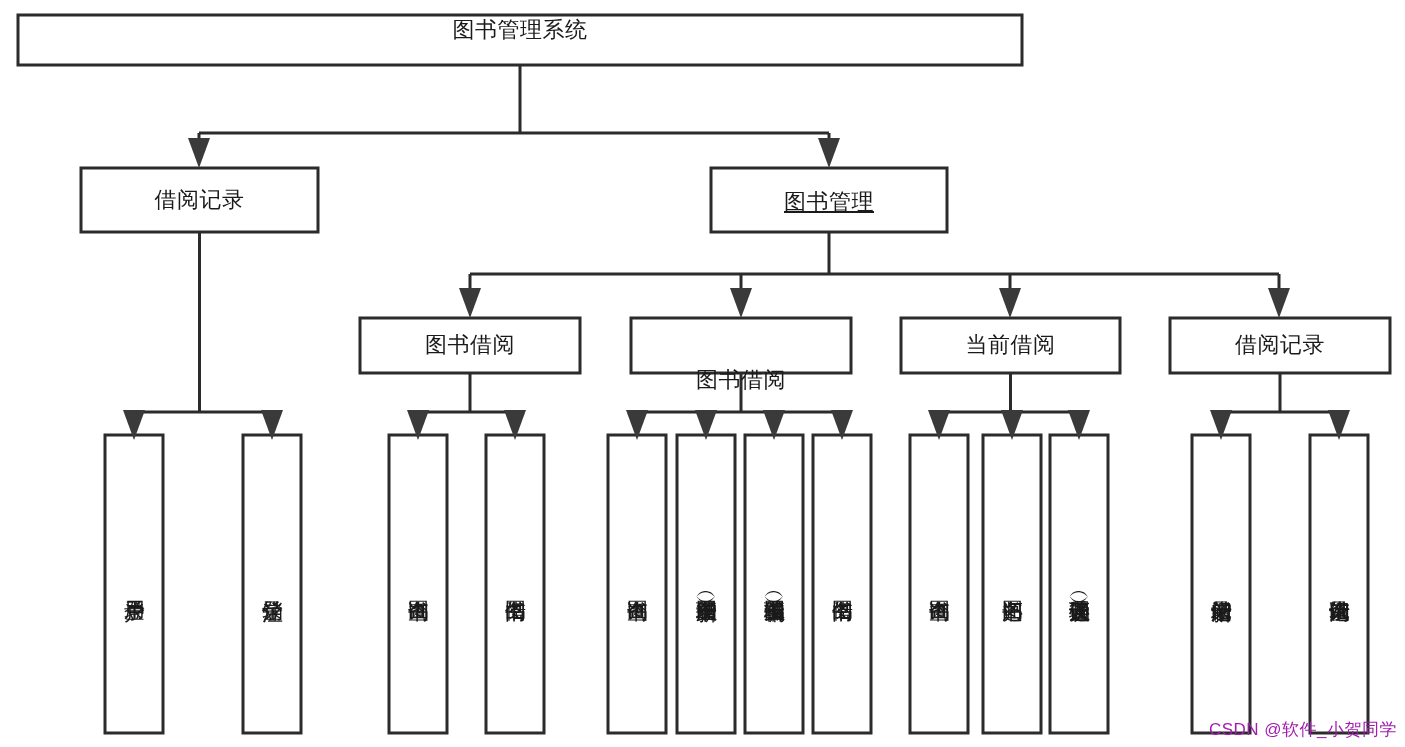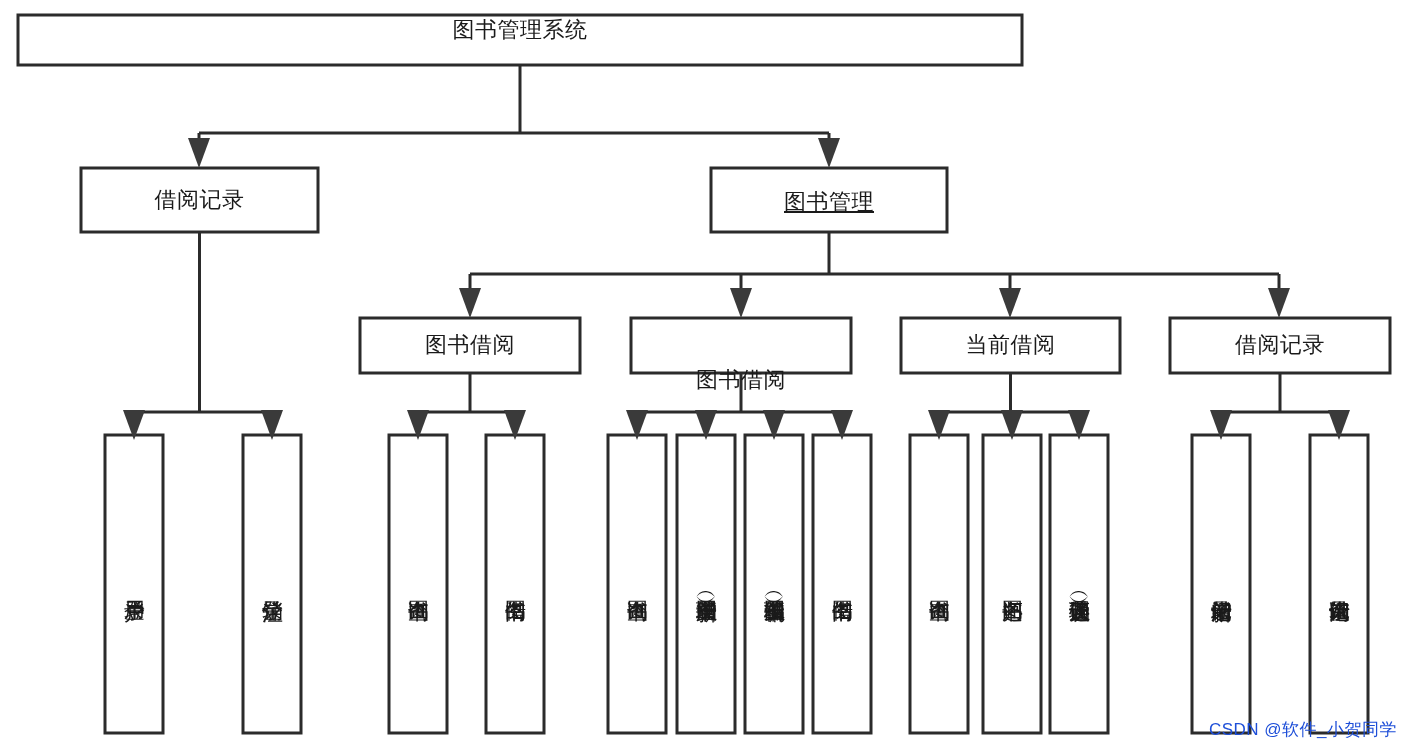--- a/index.html
+++ b/index.html
@@ -69,21 +69,21 @@
   }
   .hit {
     position: absolute;
     background: transparent;
   }
   #watermark {
     position: absolute;
     right: 8px;
     bottom: 6px;
     font-size: 17px;
-    color: #1d4ed8;
+    color: #a21caf;
     letter-spacing: 0.5px;
     white-space: nowrap;
     user-select: none;
   }
 </style>
 </head>
 <body>
 
 <div id="diagram-root">
 

